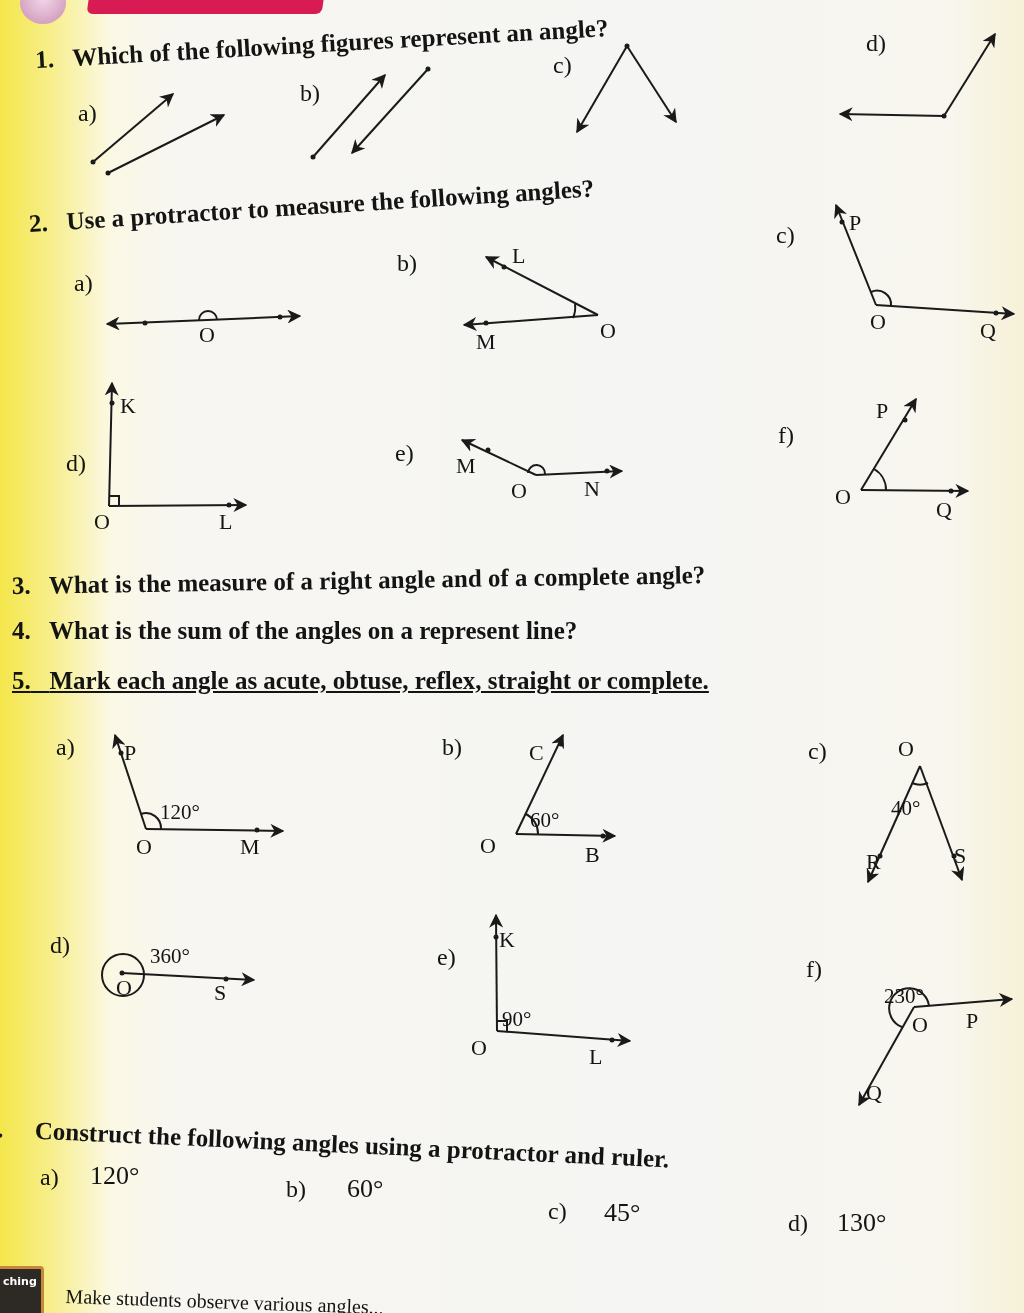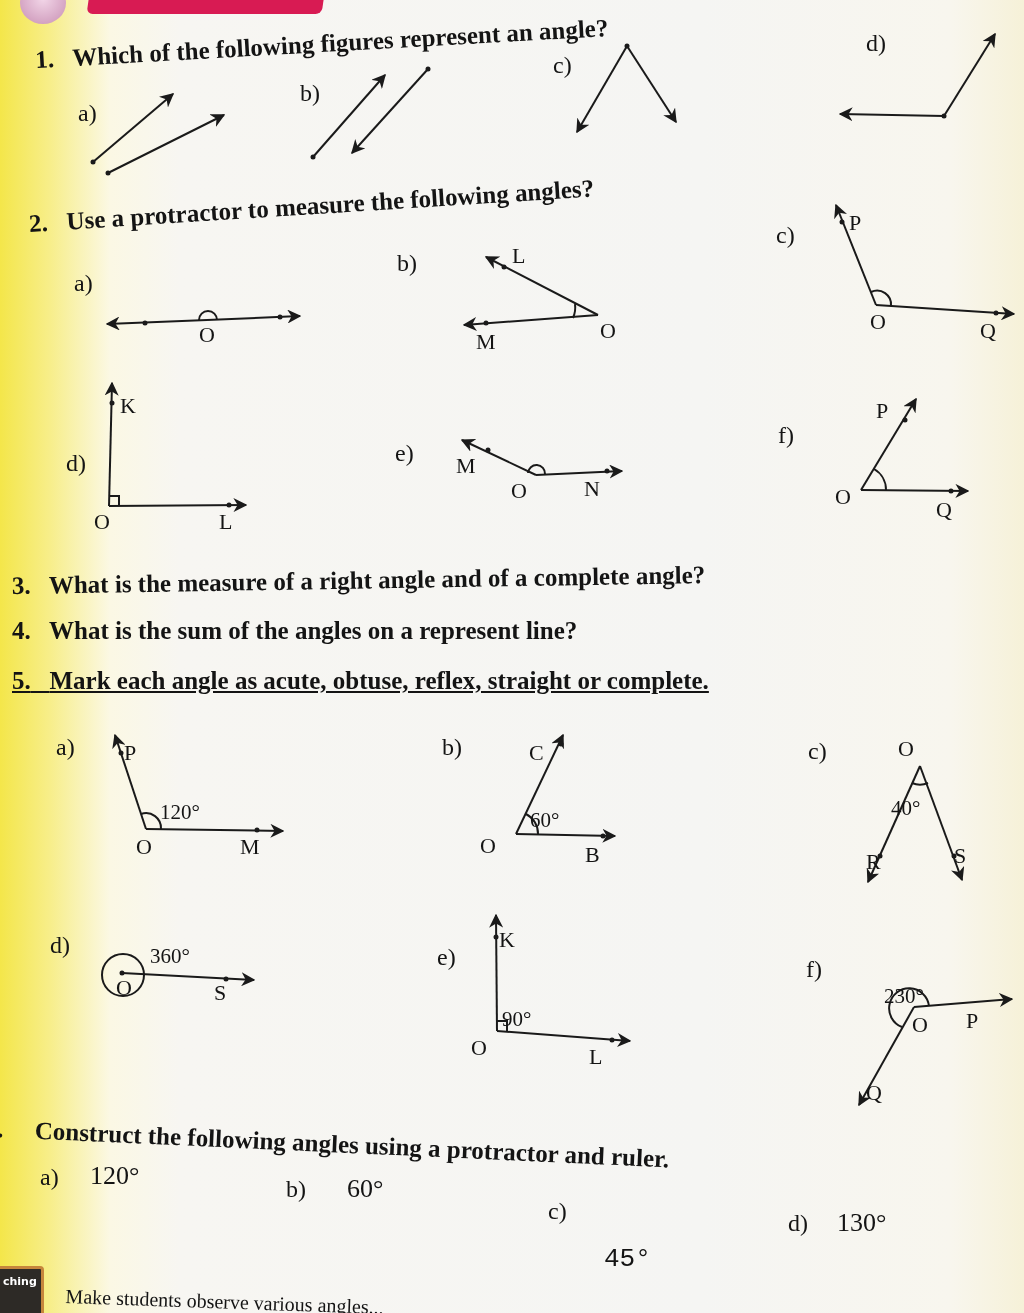--- a/index.html
+++ b/index.html
@@ -242,20 +242,20 @@
 
 <div class="abs q" style="left:-2px; top:1115px; transform: rotate(2.6deg); transform-origin: left top;">
   <span>.</span>&nbsp;&nbsp;&nbsp;&nbsp;
   <span>Construct the following angles using a protractor and ruler.</span>
 </div>
 <span class="abs lbl" style="left:40px; top:1164px;">a)</span>
 <span class="abs ans" style="left:90px; top:1161px;">120°</span>
 <span class="abs lbl" style="left:286px; top:1176px;">b)</span>
 <span class="abs ans" style="left:347px; top:1174px;">60°</span>
 <span class="abs lbl" style="left:548px; top:1198px;">c)</span>
-<span class="abs ans" style="left:604px; top:1244px;font-family:Liberation Mono, monospace;">45°</span>
+<span class="abs ans" style="left:604px; top:1198px;">45°</span>
 <span class="abs lbl" style="left:788px; top:1210px;">d)</span>
 <span class="abs ans" style="left:837px; top:1208px;">130°</span>
 
 <div class="chalk">
   <span>ching</span>
 </div>
 <div class="abs" style="left:66px; top:1285px; font-size:20px; transform: rotate(2deg); transform-origin:left top; white-space:nowrap;">Make students observe various angles...</div>
 
 </body></html>

